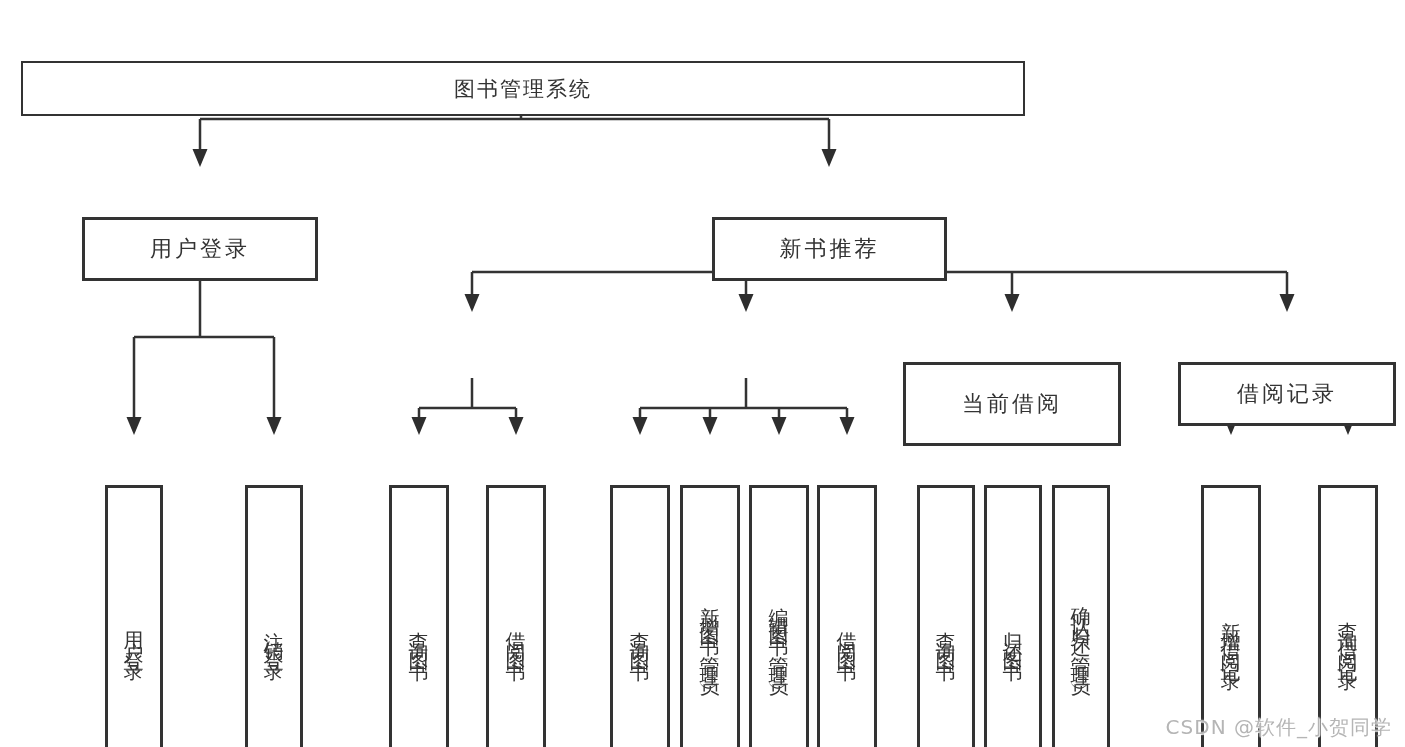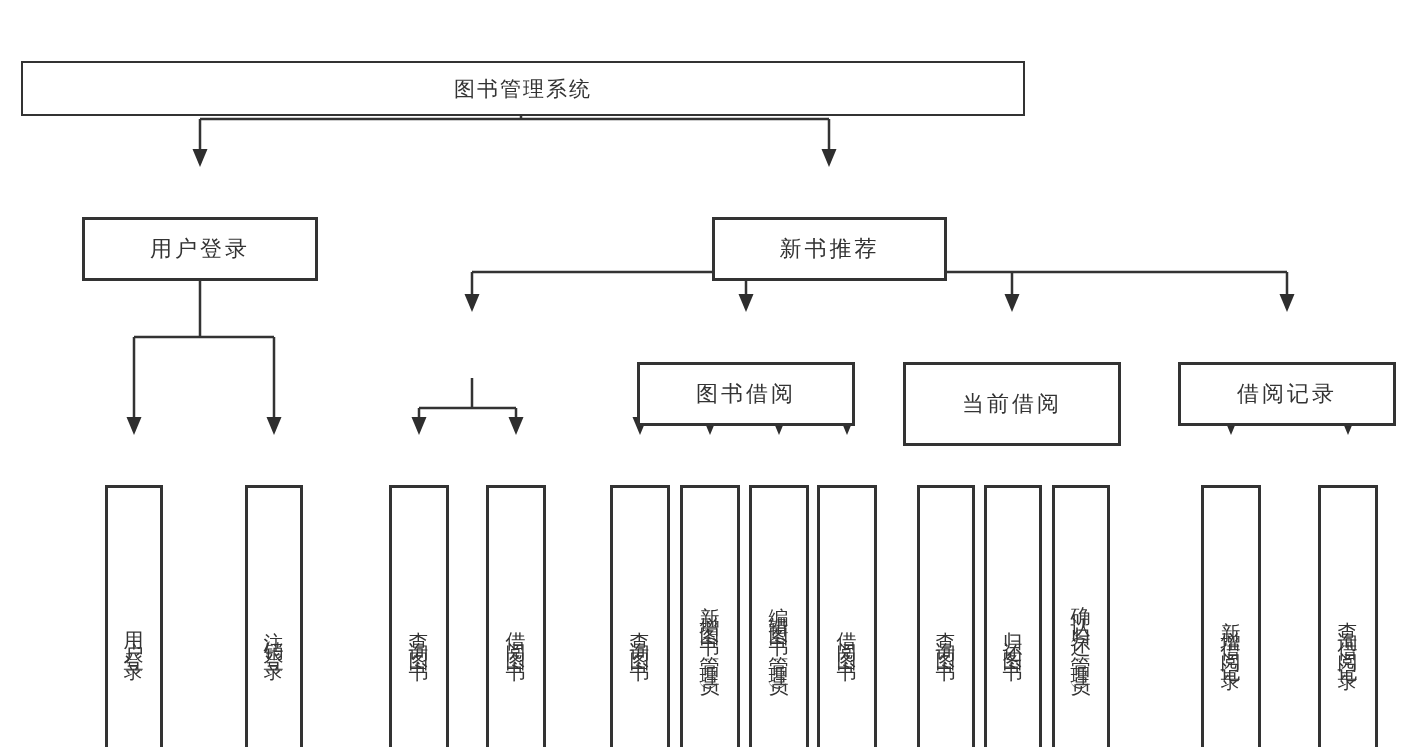--- a/index.html
+++ b/index.html
@@ -119,23 +119,20 @@
     <span class="hlabel">图书管理系统</span>
   </div>
 
   <div class="node branch" style="left:82px; top:169px; width:236px; height:64px;">
     <span class="hlabel">用户登录</span>
   </div>
   <div class="node branch" style="left:712px; top:169px; width:235px; height:64px;">
     <span class="hlabel">新书推荐</span>
   </div>
 
-  <div class="node branch" style="left:637px; top:314px; width:218px; height:64px;">
-    <span class="hlabel">图书借阅</span>
-  </div>
   <div class="node branch" style="left:903px; top:314px; width:218px; height:84px;">
     <span class="hlabel">当前借阅</span>
   </div>
   <div class="node branch" style="left:1178px; top:314px; width:218px; height:64px;text-align:right;">
     <span class="hlabel">借阅记录</span>
   </div>
 
   <div class="node leaf" style="left:105px; top:437px; width:58px; height:301px;">
     <span class="vlabel">用户登录</span>
   </div>
@@ -173,14 +170,15 @@
     <span class="vlabel">确认归还（管理员）</span>
   </div>
 
   <div class="node leaf" style="left:1201px; top:437px; width:60px; height:301px;">
     <span class="vlabel">新增借阅记录</span>
   </div>
   <div class="node leaf" style="left:1318px; top:437px; width:60px; height:301px;">
     <span class="vlabel">查询借阅记录</span>
   </div>
 
+  <div class="watermark">CSDN @软件_小贺同学</div>
 
 </div>
 
 </body></html>

